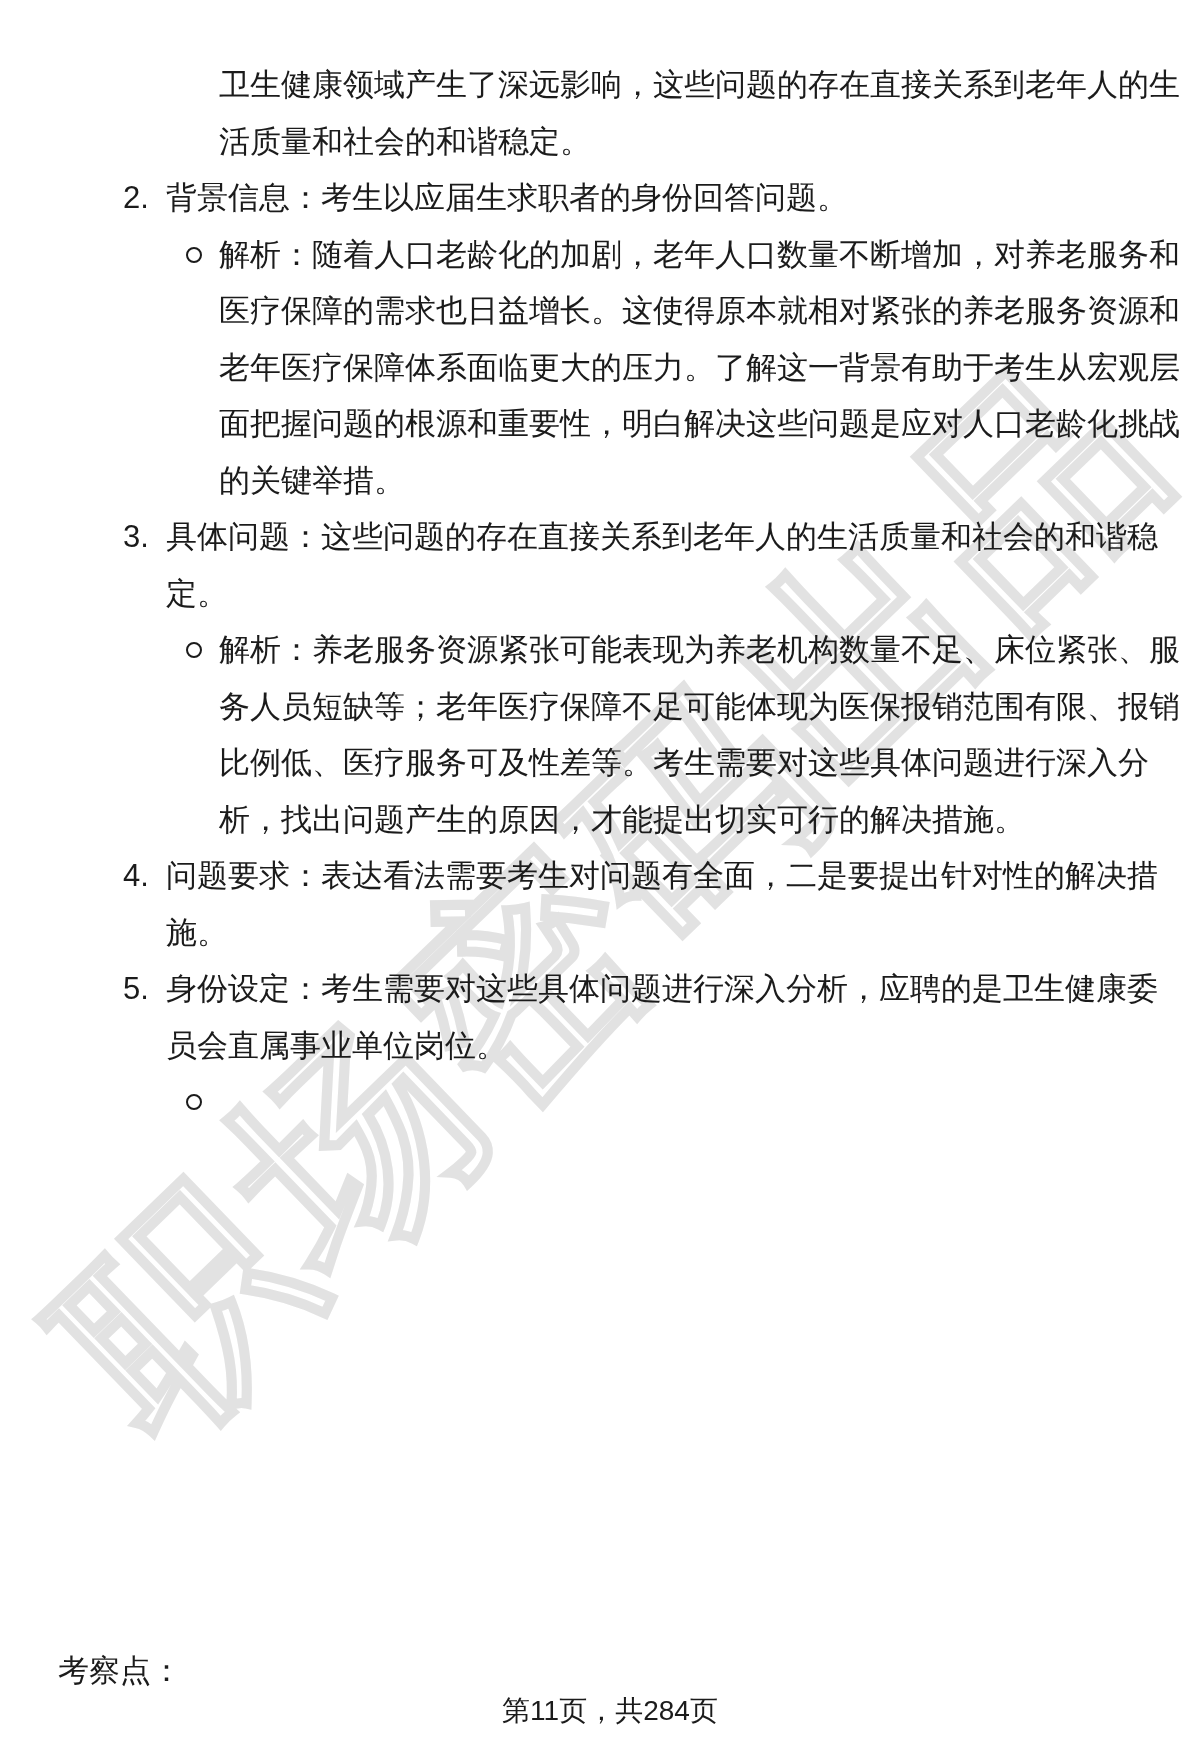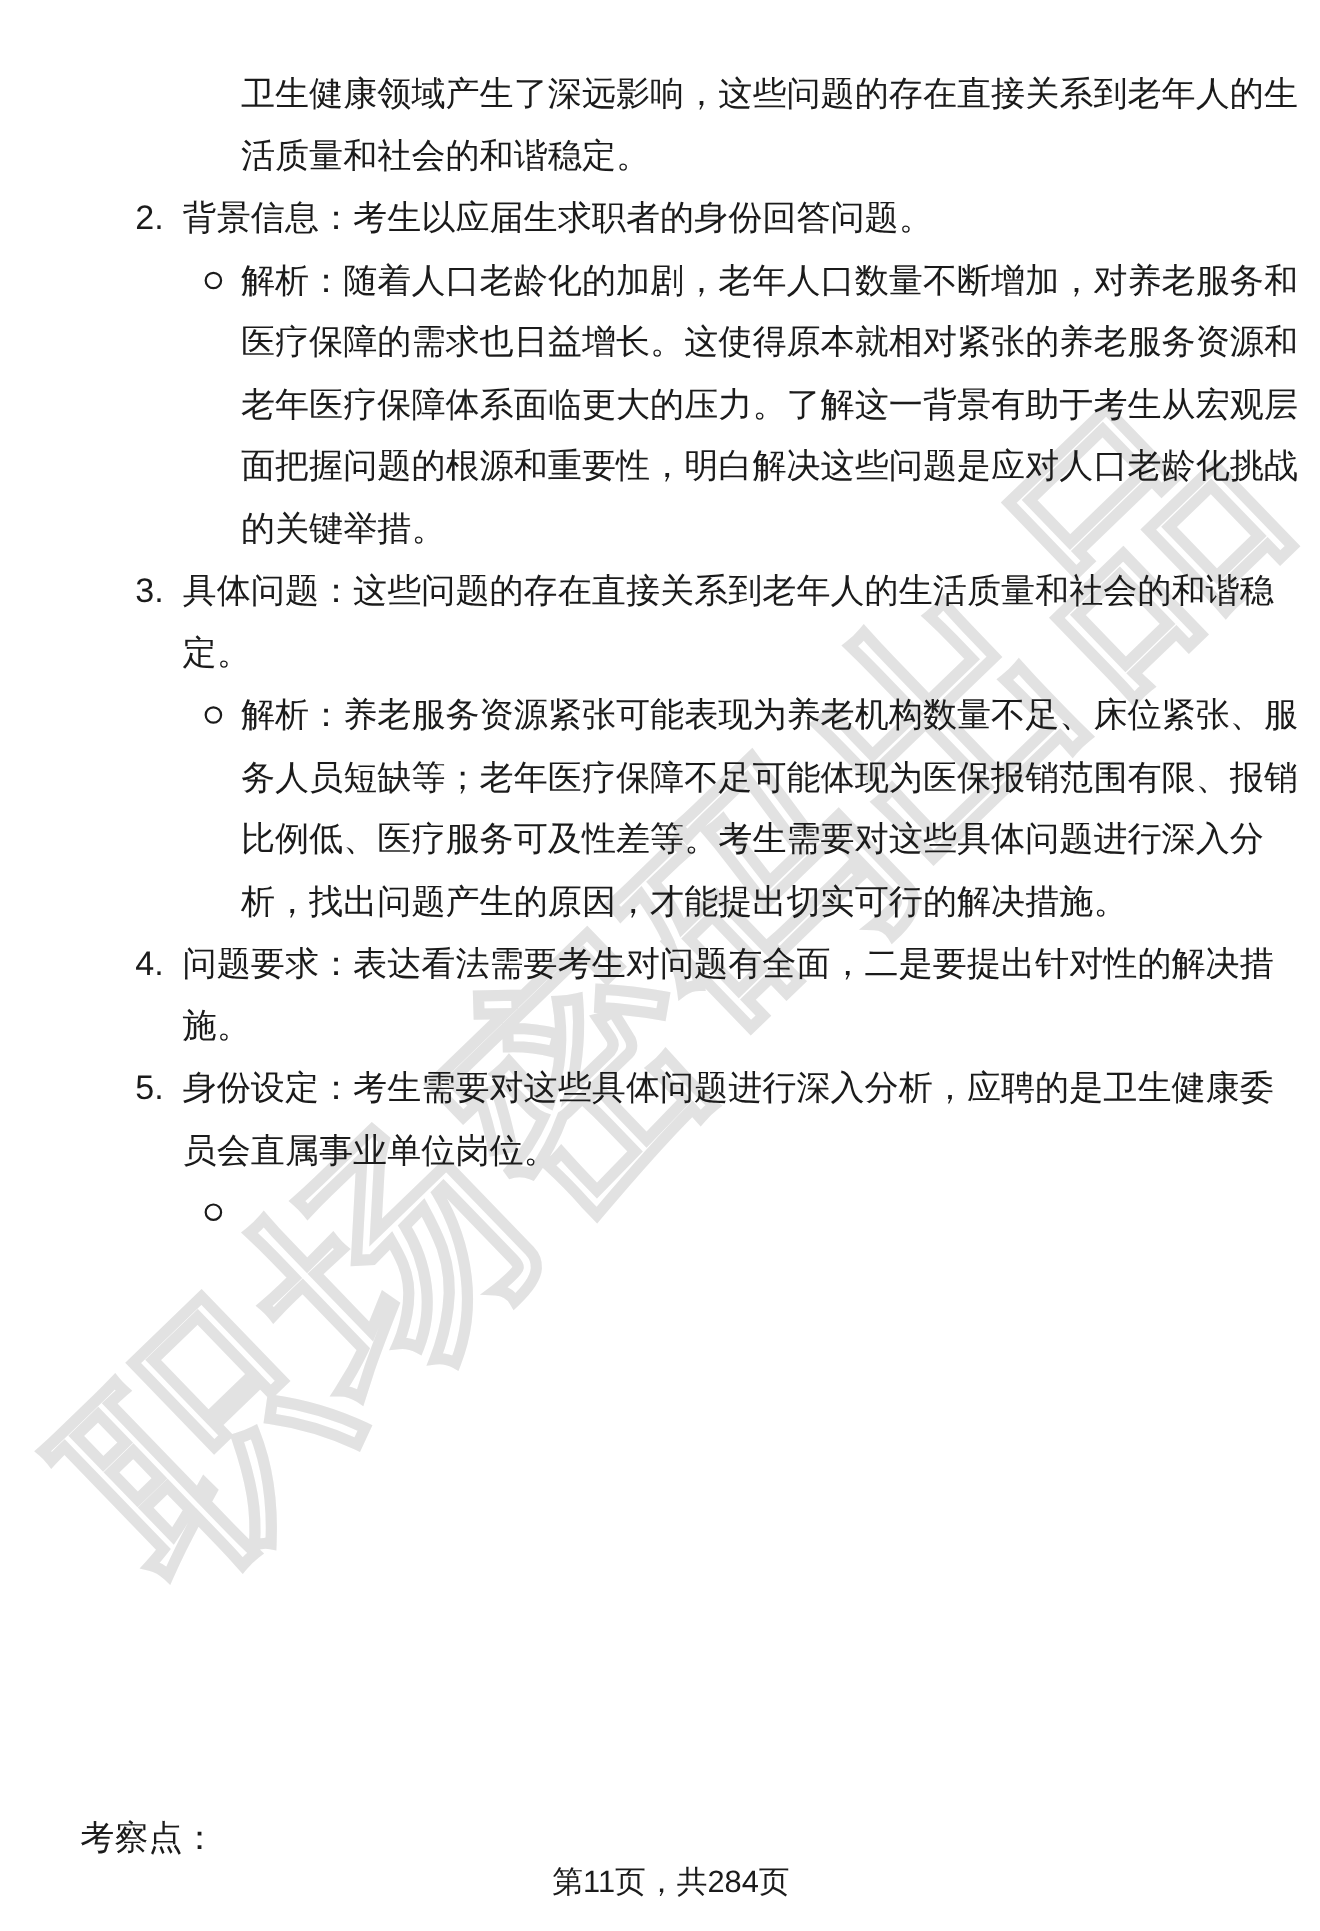--- a/index.html
+++ b/index.html
@@ -60,21 +60,21 @@
     height: 12px;
     border: 2.5px solid #1b1b1b;
     border-radius: 50%;
     margin-top: 20px;
   }
   .sub-text { flex: none; width: 961px; }
 
   
   .exam-points {
     position: absolute;
-    left: 73px;
+    left: 58px;
     top: 1643px;
     z-index: 1;
     font-size: 31px;
     line-height: 56.5px;
   }
   .footer {
     position: absolute;
     top: 1694px;
     left: 0;
     width: 1220px;

